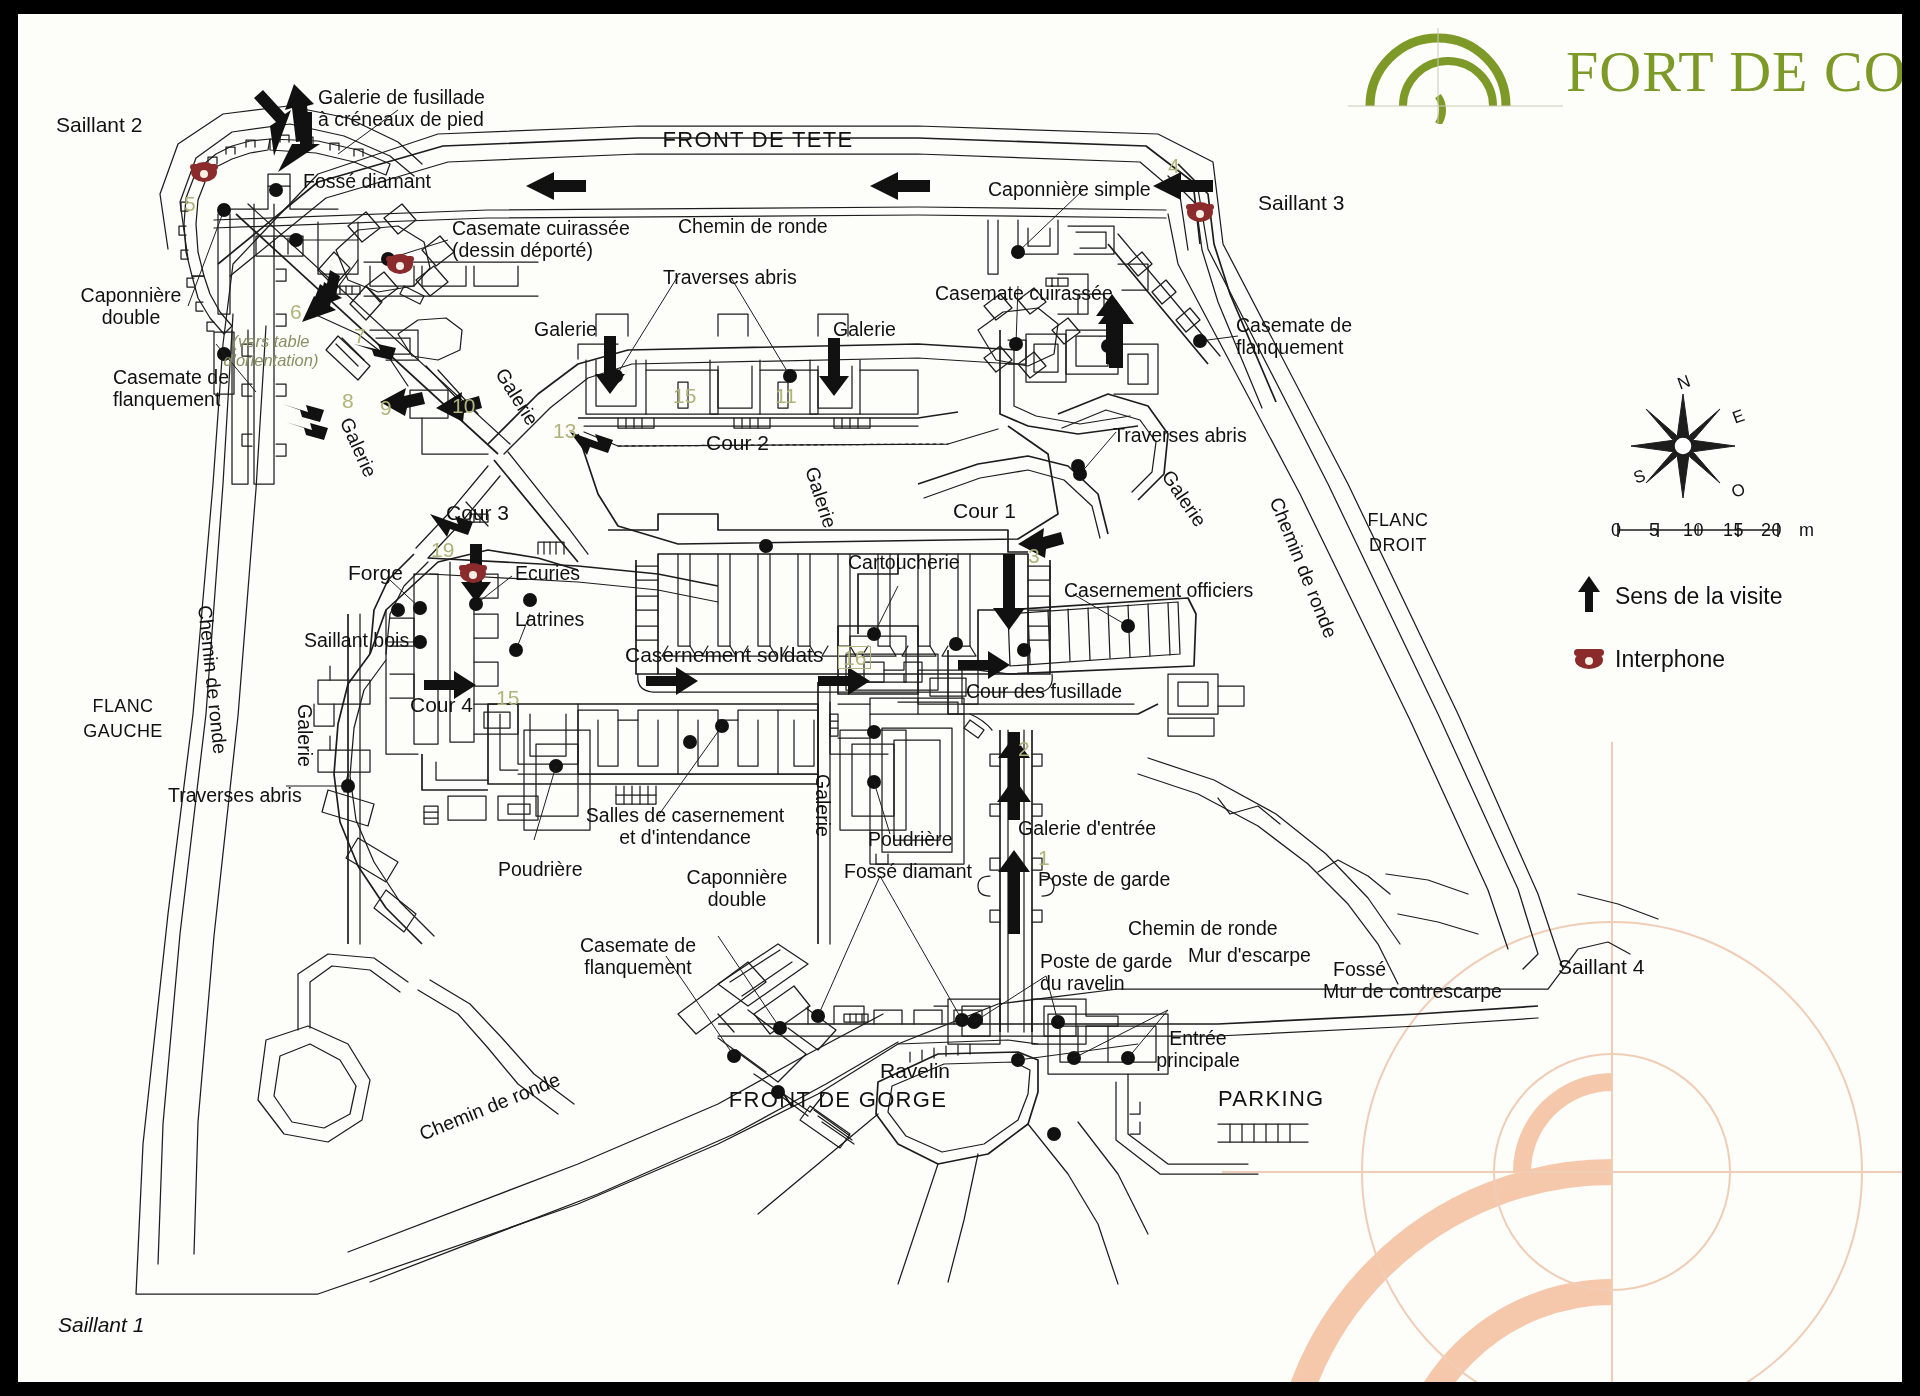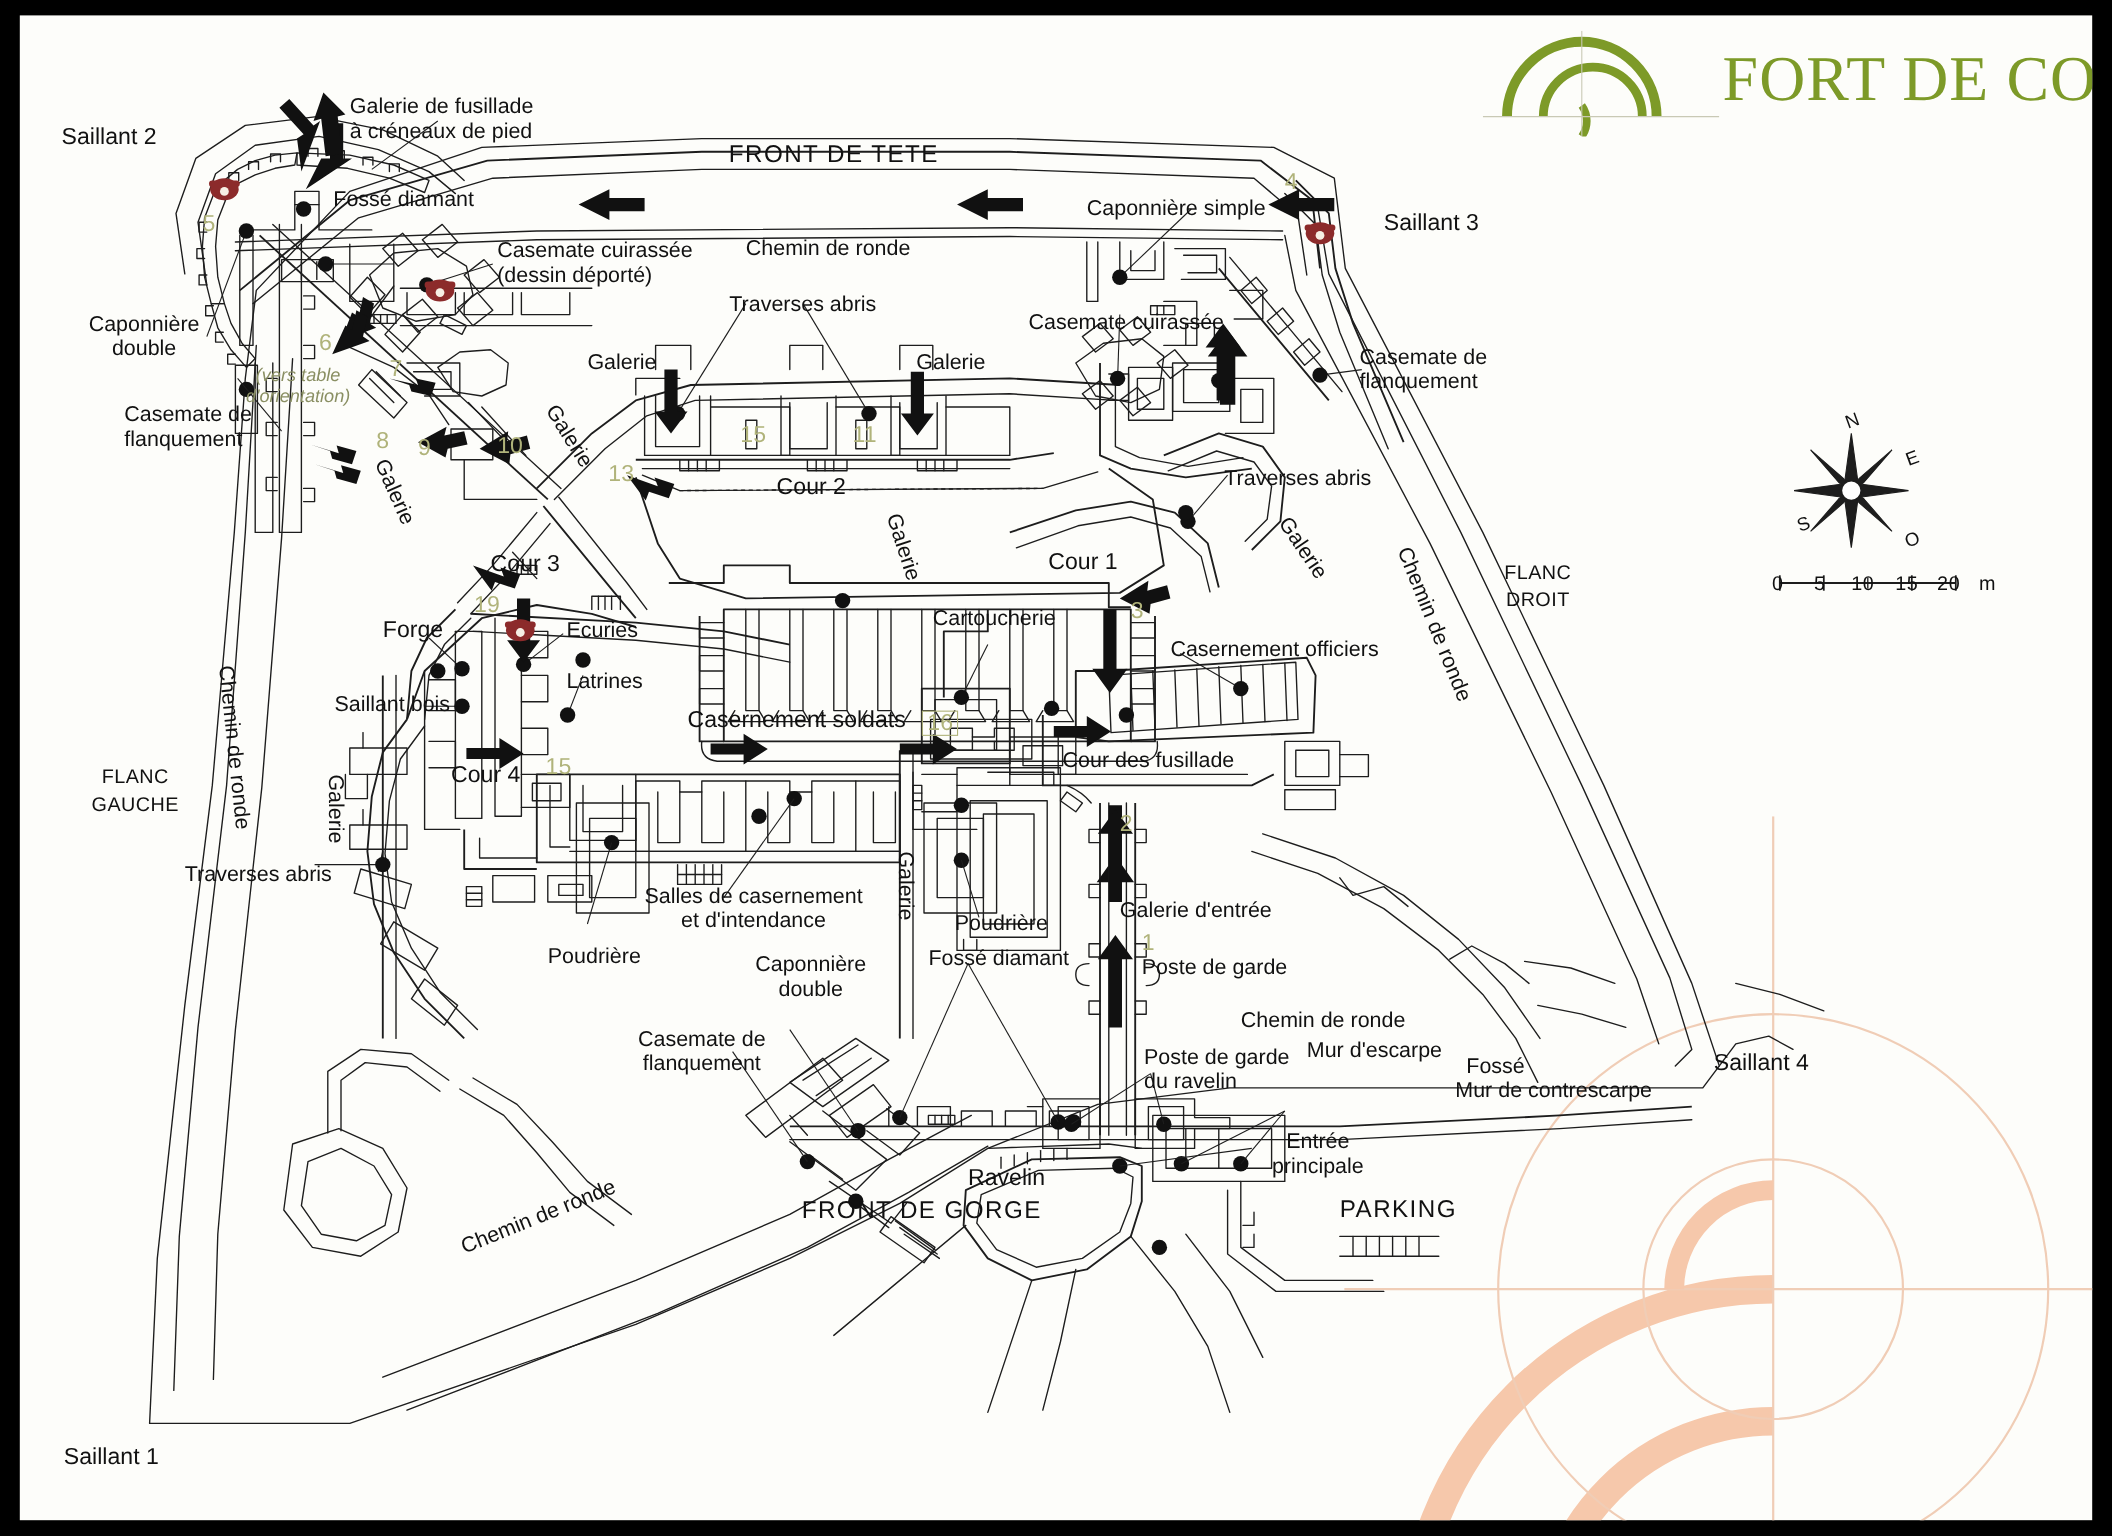--- a/index.html
+++ b/index.html
@@ -829,21 +829,21 @@
     <div class="lbl front c" style="left:820px;top:1075px;">FRONT DE GORGE</div>
 
     <div class="lbl flank c" style="left:105px;top:680px;">FLANC
 GAUCHE</div>
     <div class="lbl flank c" style="left:1380px;top:494px;">FLANC
 DROIT</div>
 
     <div class="lbl big" style="left:38px;top:100px;">Saillant 2</div>
     <div class="lbl big" style="left:1240px;top:178px;">Saillant 3</div>
     <div class="lbl big" style="left:1540px;top:942px;">Saillant 4</div>
-    <div class="lbl big" style="left:40px;top:1300px;">Saillant 1</div>
+    <div class="lbl big" style="left:40px;top:1300px;font-style:italic;">Saillant 1</div>
 
     <div class="lbl" style="left:300px;top:72px;">Galerie de fusillade
 à créneaux de pied</div>
     <div class="lbl" style="left:285px;top:156px;">Fossé diamant</div>
     <div class="lbl c" style="left:113px;top:270px;">Caponnière
 double</div>
     <div class="lbl" style="left:95px;top:352px;">Casemate de
 flanquement</div>
     <div class="lbl ital c" style="left:253px;top:318px;">(vers table
 d'orientation)</div>
@@ -935,15 +935,35 @@
       <div class="ticks" style="position:relative;width:210px;">
         <span style="position:absolute;left:8px;top:8px;">0</span>
         <span style="position:absolute;left:46px;top:8px;">5</span>
         <span style="position:absolute;left:80px;top:8px;">10</span>
         <span style="position:absolute;left:120px;top:8px;">15</span>
         <span style="position:absolute;left:158px;top:8px;">20</span>
         <span style="position:absolute;left:196px;top:8px;">m</span>
       </div>
     </div>
 
+    <div id="legend">
+      <div class="row">
+        <span class="ico">
+          <svg width="26" height="40" viewBox="0 0 26 40">
+              <path d="M 13 2 L 24 18 L 17 18 L 17 38 L 9 38 L 9 18 L 2 18 Z" fill="#111"></path>
+            </svg>
+        </span>
+        <span class="txt">Sens de la visite</span>
+      </div>
+      <div class="row">
+        <span class="ico">
+          <svg width="34" height="26" viewBox="0 0 34 26">
+            <ellipse cx="17" cy="16" rx="14" ry="9" fill="#8c2b2b"></ellipse>
+            <rect x="2" y="5" width="30" height="7" rx="3.5" fill="#8c2b2b"></rect>
+            <circle cx="17" cy="17" r="4" fill="#f6efe4"></circle>
+          </svg>
+        </span>
+        <span class="txt">Interphone</span>
+      </div>
+    </div>
 
   </div>
 </div>
 
 </body></html>

